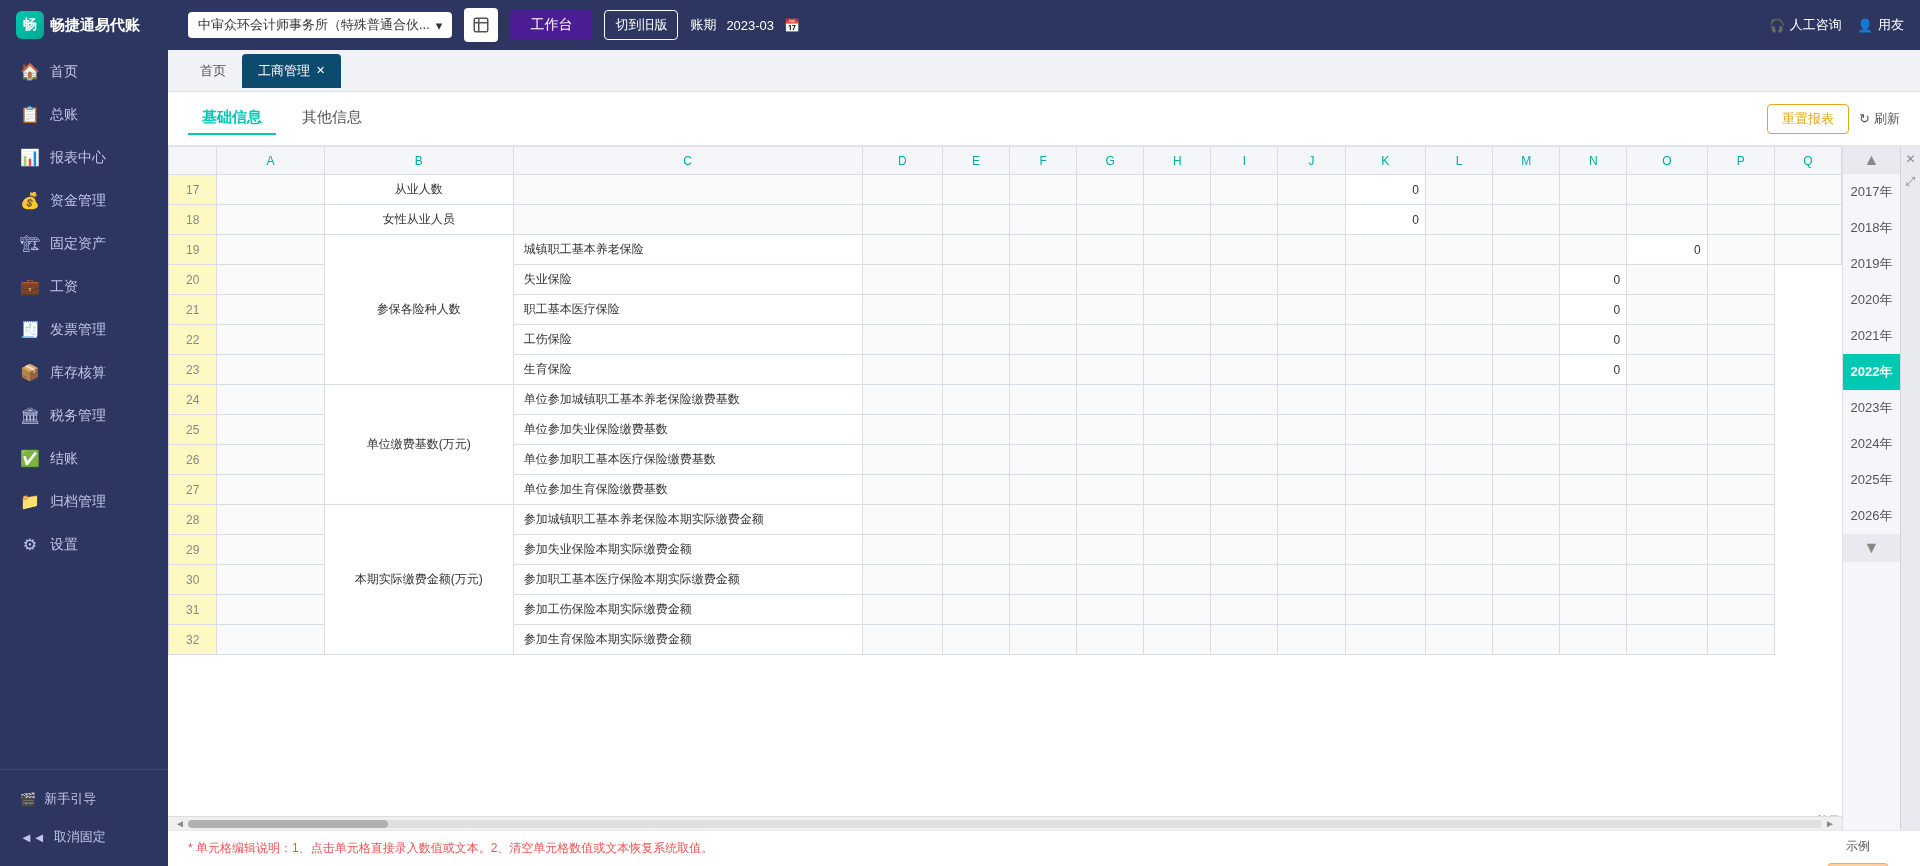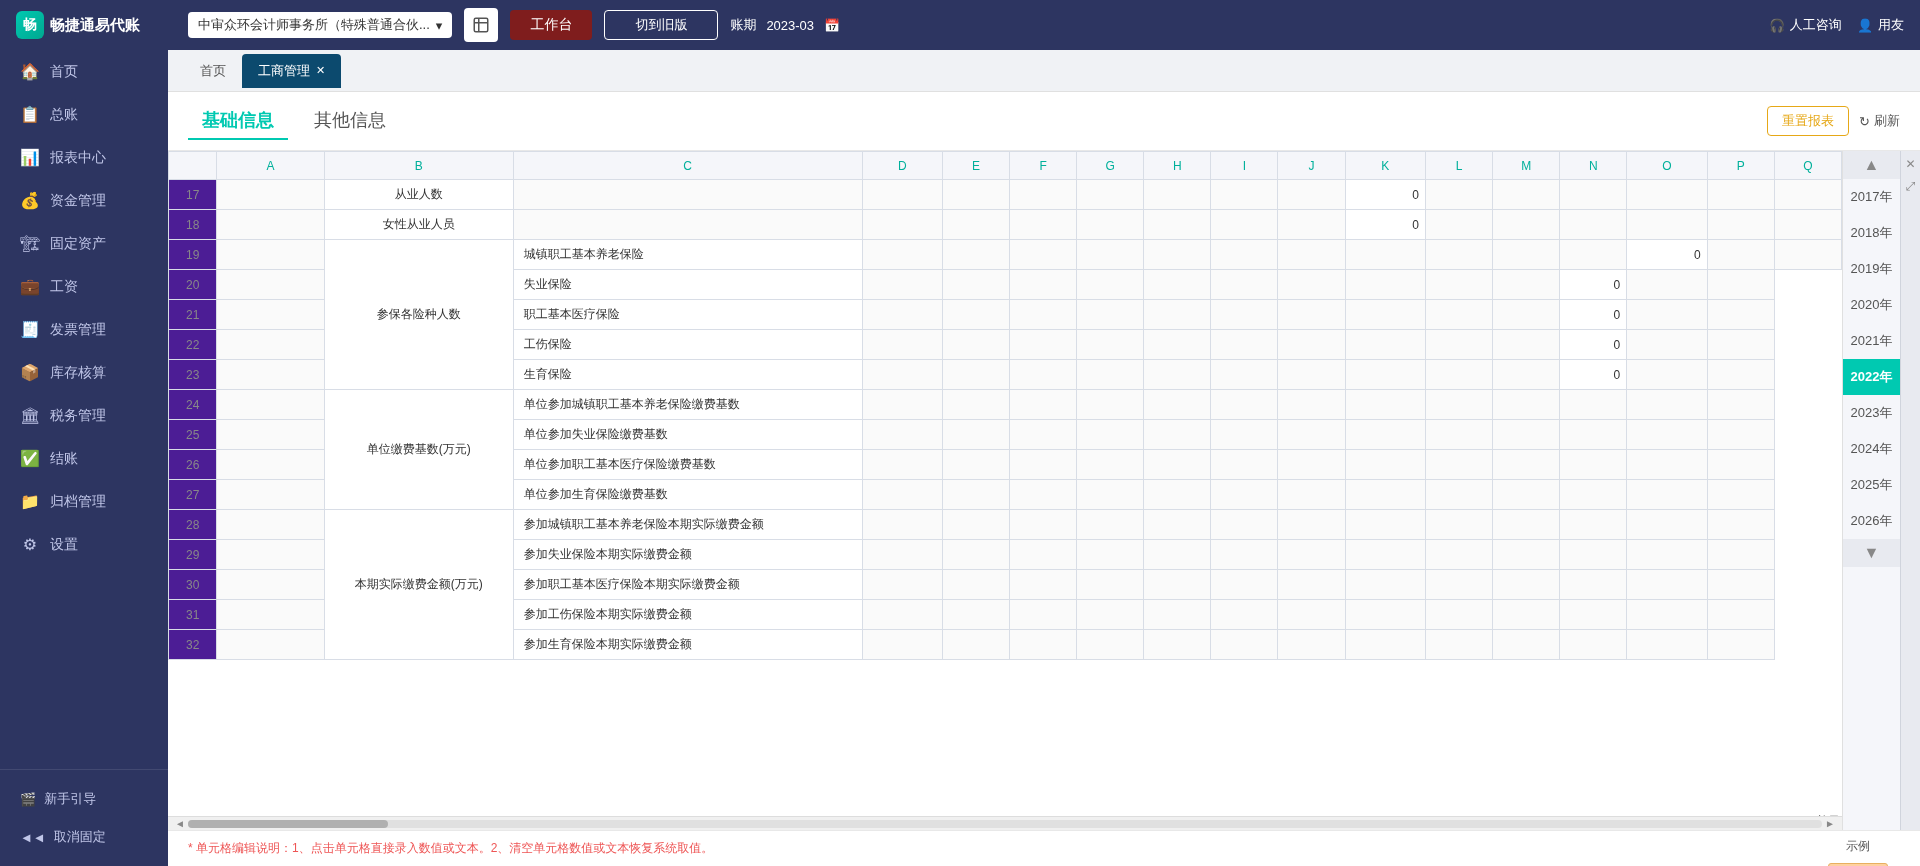--- a/index.html
+++ b/index.html
@@ -44,32 +44,32 @@
     .company-selector-text { flex: 1; overflow: hidden; text-overflow: ellipsis; white-space: nowrap; }
     .icon-btn {
       width: 34px; height: 34px;
       background: white;
       border-radius: 4px;
       display: flex; align-items: center; justify-content: center;
       cursor: pointer;
       color: #555;
     }
     .workspace-btn {
-      background: #7f1d1d;
+      background: #4c1d95;
       color: white;
       border-radius: 4px;
       padding: 6px 20px;
       cursor: pointer;
       font-size: 14px;
     }
     .switch-btn {
       border: 1px solid white;
       color: white;
       border-radius: 4px;
-      padding: 5px 30px;
+      padding: 5px 10px;
       cursor: pointer;
       font-size: 13px;
     }
     .period-display {
       color: white;
       font-size: 13px;
       display: flex; align-items: center; gap: 10px;
     }
     .header-right {
       margin-left: auto;
@@ -187,21 +187,21 @@
       align-items: center;
       padding: 10px 20px;
       border-bottom: 1px solid #e8e8e8;
       gap: 12px;
       flex-shrink: 0;
       background: white;
     }
     .sub-tab {
       padding: 6px 14px;
       cursor: pointer;
-      font-size: 18px;
+      font-size: 15px;
       color: #555;
       border-bottom: 2px solid transparent;
     }
     .sub-tab.active {
       color: #00c9b1;
       border-bottom: 2px solid #00c9b1;
       font-weight: bold;
     }
     .toolbar-right {
       margin-left: auto;
@@ -270,21 +270,21 @@
       position: sticky;
       top: 0;
       z-index: 2;
     }
     table.sheet thead th.row-num-header {
       background: #f5f6fa;
       color: #999;
       width: 36px;
     }
     table.sheet tbody tr td.row-num {
-      background: #4c1d95;
+      background: #fef9c3;
       color: #888;
       text-align: center;
       font-size: 12px;
       width: 36px;
     }
     table.sheet tbody tr td {
       height: 30px;
       vertical-align: middle;
       background: white;
     }

